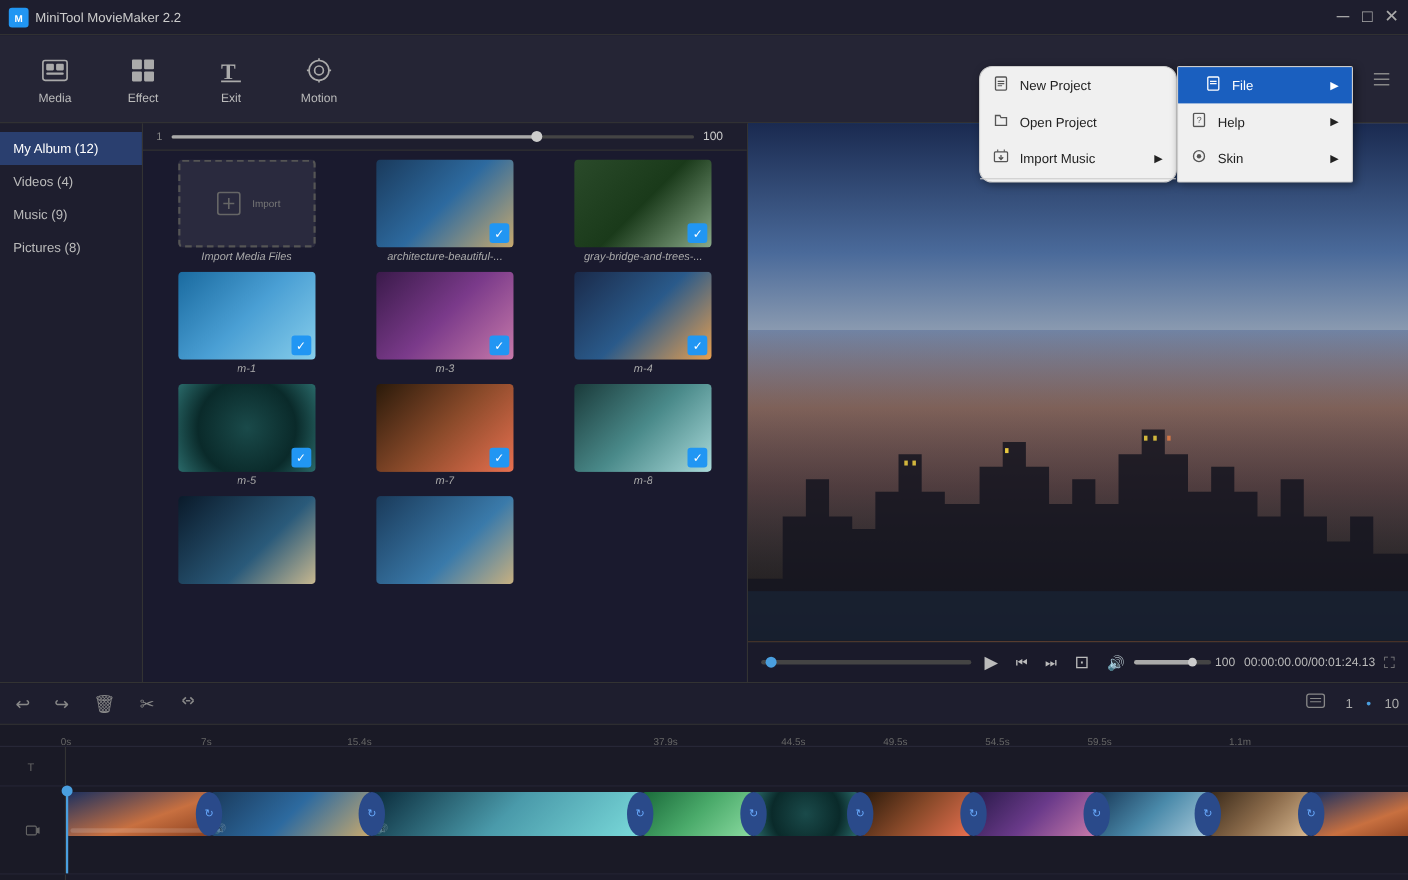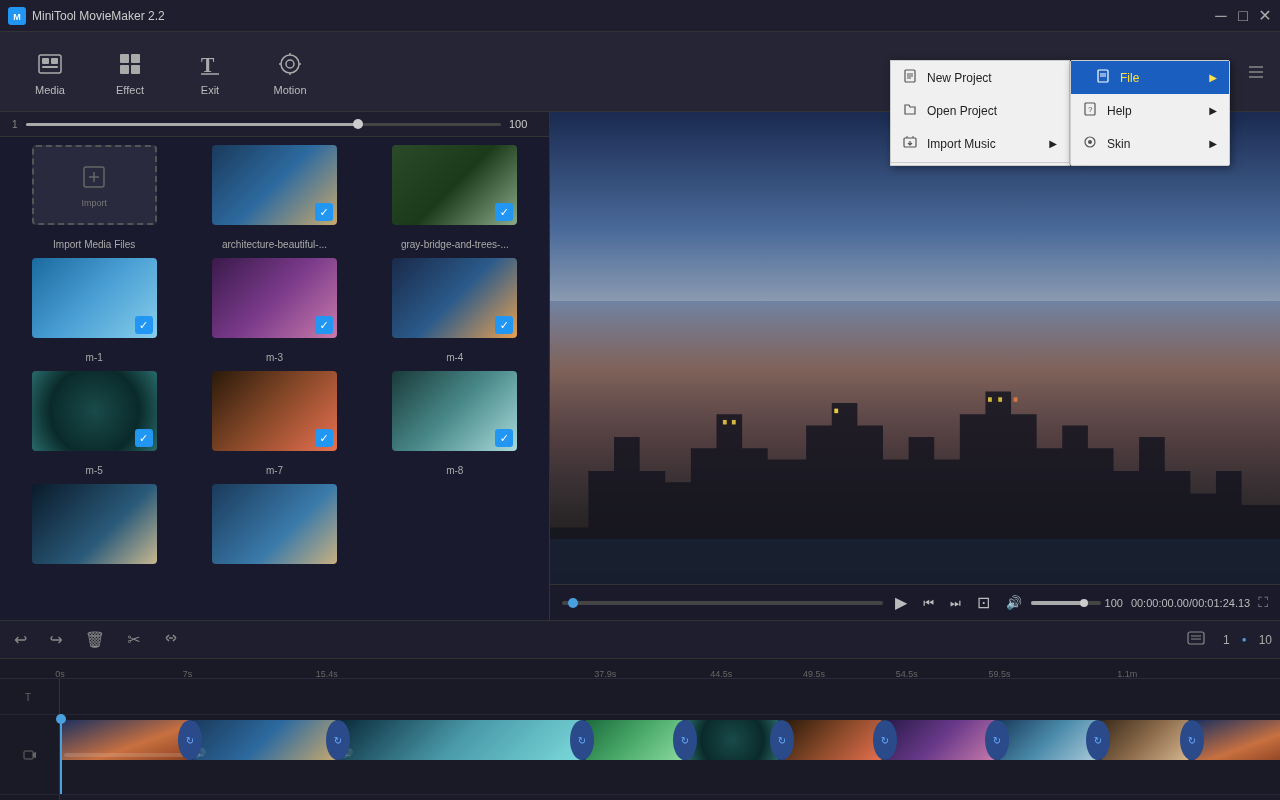--- a/index.html
+++ b/index.html
@@ -191,45 +191,46 @@
       position: relative;
       display: flex; align-items: center; justify-content: center;
     }
     .media-thumb-import {
       width: 125px;
       height: 80px;
       background: #2a2a3e;
       border-radius: 4px;
       border: 2px dashed #555;
       display: flex;
-      flex-direction: column;
+      flex-direction: row;
       align-items: center;
       justify-content: center;
       color: #777;
       gap: 6px;
     }
     .media-check {
       position: absolute;
       bottom: 4px; right: 4px;
       width: 18px; height: 18px;
       background: #2196F3;
       border-radius: 3px;
       display: flex; align-items: center; justify-content: center;
       color: white;
       font-size: 11px;
     }
     .media-label {
       font-size: 10px;
       color: #aaa;
-      margin-top: 14px;
+      margin-top: 3px;
       text-align: center;
       max-width: 125px;
       overflow: hidden;
       text-overflow: ellipsis;
       white-space: nowrap;
+      font-style: italic;
     }
 
     
     .thumb-arch { background: linear-gradient(135deg, #1a3a5c 0%, #2d6a9f 50%, #c8a96e 100%); }
     .thumb-bridge { background: linear-gradient(135deg, #2a4a2a 0%, #1a3a1a 50%, #8aaa8a 100%); }
     .thumb-m1 { background: linear-gradient(135deg, #1a6a9f 0%, #4a9fd4 50%, #87ceeb 100%); }
     .thumb-m3 { background: linear-gradient(135deg, #3a1a4a 0%, #7a3a8a 50%, #c87aaa 100%); }
     .thumb-m4 { background: linear-gradient(135deg, #1a2a4a 0%, #2a5a8a 50%, #e8a050 100%); }
     .thumb-m5 { background: radial-gradient(circle, #1a4a4a 0%, #0a2a2a 60%, #2a6a6a 100%); }
     .thumb-m7 { background: linear-gradient(135deg, #2a1a0a 0%, #8a4a2a 50%, #e87050 100%); }
@@ -474,35 +475,35 @@
       top: 60px;
       left: 890px;
       z-index: 1000;
       display: flex;
     }
     .ctx-menu {
       background: #f0f0f0;
       border: 1px solid #ccc;
       min-width: 180px;
       box-shadow: 2px 2px 8px rgba(0,0,0,0.4);
-      border-radius: 0;
+      border-radius: 12px;
     }
     .ctx-item {
       padding: 8px 12px;
       display: flex;
       align-items: center;
       gap: 8px;
       cursor: pointer;
       font-size: 12px;
       color: #222;
       position: relative;
     }
     .ctx-item.active {
       background: #1a5fbf;
-      color: #fde047;
+      color: #ffffff;
       padding-left: 25px;
     }
     .ctx-item.active .ctx-icon { color: white; }
     .ctx-icon {
       width: 16px;
       font-size: 13px;
       color: #555;
       flex-shrink: 0;
     }
     .ctx-item.active .ctx-icon { color: white; }
@@ -621,20 +622,26 @@
         <line x1="3" y1="5" x2="17" y2="5" stroke="#888" stroke-width="1.5"></line>
         <line x1="3" y1="10" x2="17" y2="10" stroke="#888" stroke-width="1.5"></line>
         <line x1="3" y1="15" x2="17" y2="15" stroke="#888" stroke-width="1.5"></line>
       </svg>
     </button>
   </div>
 </div>
 
 <div id="main">
 
+  <div id="sidebar">
+    <div class="sidebar-item active">My Album (12)</div>
+    <div class="sidebar-item">Videos (4)</div>
+    <div class="sidebar-item">Music (9)</div>
+    <div class="sidebar-item">Pictures (8)</div>
+  </div>
 
   <div id="media-library">
 
     <div id="volume-bar">
       <span style="font-size:10px;color:#888;">1</span>
       <div class="volume-slider">
         <div class="volume-fill"></div>
         <div class="volume-thumb"></div>
       </div>
       <span class="volume-value">100</span>

